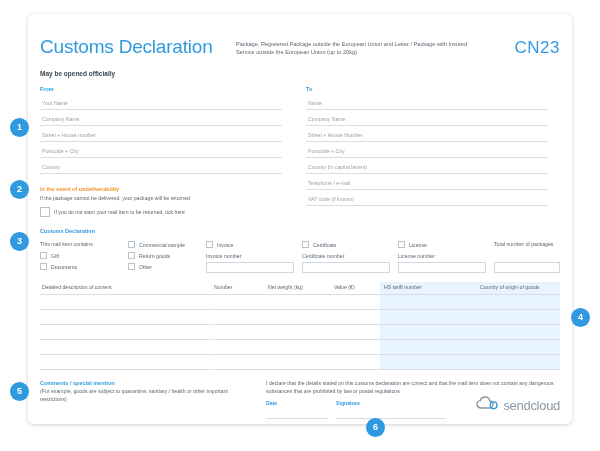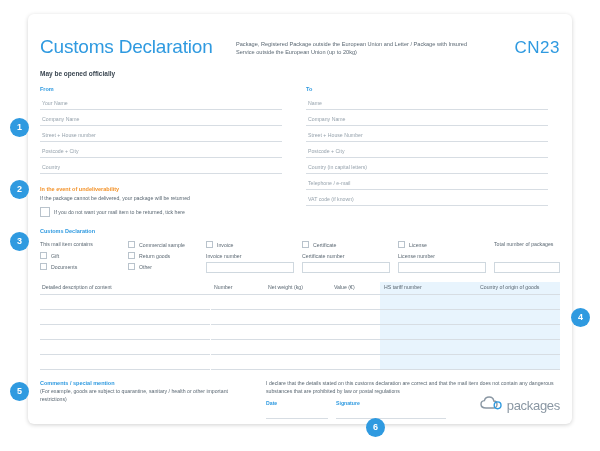--- a/index.html
+++ b/index.html
@@ -348,21 +348,21 @@
   <div class="foot-text" style="left:308px; top:386px; color:#2f9ae0; font-weight:bold;">Signature</div>
   <div class="sig-line" style="left:308px; top:404px; width:110px;"></div>
 
   <div class="logo">
     <span>
       <svg width="22" height="14" viewBox="0 0 22 14" aria-hidden="true">
         <path d="M6 12 C2.7 12 1 10.3 1 8.2 C1 6.3 2.5 4.8 4.4 4.6 C4.9 2.5 6.8 1 9.1 1 C11.5 1 13.5 2.7 13.8 5 C15.6 5 17 6.5 17 8.4 C17 10.4 15.4 12 13.4 12 Z" fill="none" stroke="#8a97a3" stroke-width="1.4"></path>
         <circle cx="17.6" cy="9.3" r="3.4" fill="none" stroke="#2f9ae0" stroke-width="1.4"></circle>
       </svg>
     </span>
-    <span class="logo-text">packages</span>
+    <span class="logo-text">sendcloud</span>
   </div>
 </div>
 
 <div class="badge" style="left:10px; top:118px;">1</div>
 <div class="badge" style="left:10px; top:180px;">2</div>
 <div class="badge" style="left:10px; top:232px;">3</div>
 <div class="badge" style="left:571px; top:308px;">4</div>
 <div class="badge" style="left:10px; top:382px;">5</div>
 <div class="badge" style="left:366px; top:418px;">6</div>
 

